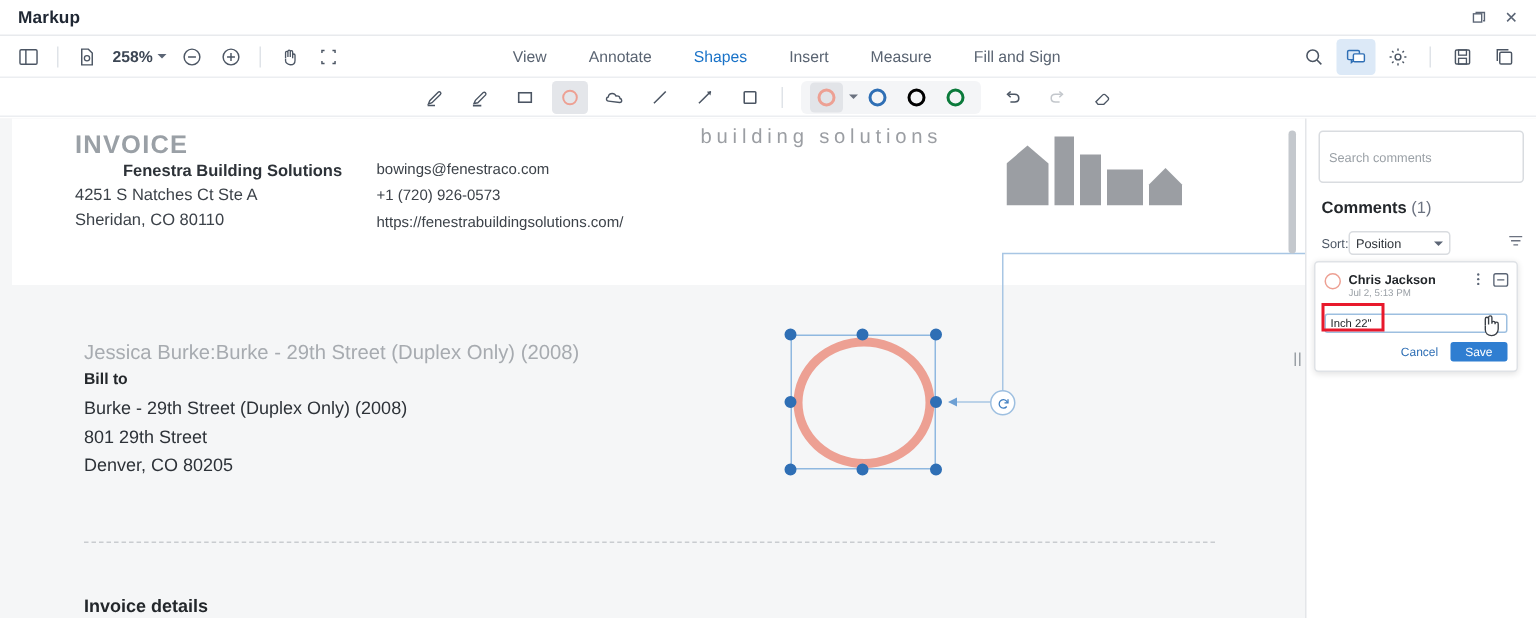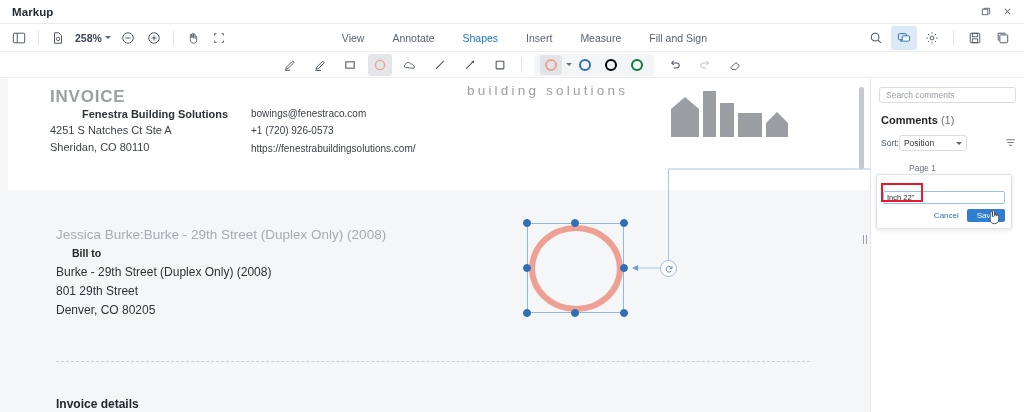--- a/index.html
+++ b/index.html
@@ -86,21 +86,21 @@
   .ct1 { position:absolute; left:243px; top:29px; font-size:10px; color:#3c4249;}
   .ct2 { position:absolute; left:243px; top:46px; font-size:10px; color:#3c4249;}
   .ct3 { position:absolute; left:243px; top:63px; font-size:10px; color:#3c4249; width:175px; line-height:13px; word-break:break-all;}
 
   .logo { position:absolute; left:459px; top:3px; }
   .logo-main { font-size:30px; font-weight:700; color:#e8304a; letter-spacing:1px; line-height:30px;}
   .logo-sub { font-size:13.5px; color:#9b9ea3; letter-spacing:3.2px; line-height:16px; margin-top:1px;}
   .skyline { position:absolute; left:663px; top:10px; }
 
   .cust-line { position:absolute; left:48px; top:148px; font-size:13.5px; color:#a7abb0;}
-  .billto { position:absolute; left:64px; top:168px; font-size:10.5px; font-weight:700; color:#23272b;}
+  .billto { position:absolute; left:48px; top:168px; font-size:10.5px; font-weight:700; color:#23272b;}
   .b1 { position:absolute; left:48px; top:186px; font-size:12px; color:#2d3238;}
   .b2 { position:absolute; left:48px; top:205px; font-size:12px; color:#2d3238;}
   .b3 { position:absolute; left:48px; top:224px; font-size:12px; color:#2d3238;}
   .dashed { position:absolute; left:48px; top:282px; right:60px; border-top:1px dashed #c9ccd0;}
   .inv-det { position:absolute; left:48px; top:318px; font-size:12px; font-weight:700; color:#23272b;}
 
   
   .shape-layer { position:absolute; left:0; top:0; right:0; bottom:0; }
   .sel-box {
     position:absolute; left:527px; top:144px; width:97px; height:90px;
@@ -121,21 +121,21 @@
   }
 
   
   .vscroll { position:absolute; right:6px; top:8px; width:5px; height:82px; border-radius:3px; background:#c4c8cd;}
   .splitter { position:absolute; right:1px; top:153px; width:8px; height:14px; display:flex; align-items:center; justify-content:center;}
   .splitter span { display:block; width:1px; height:9px; background:#9aa0a6; margin:0 1px;}
 
   
   .sidebar { width:154px; background:#fff; border-left:1px solid #e4e6e9; position:relative; }
   .search-box {
-    margin:8px 8px 0 8px; height:16px; border:1px solid #d9dce0; border-radius:3px;
+    margin:8px 8px 0 8px; height:35px; border:1px solid #d9dce0; border-radius:3px;
     display:flex; align-items:center; padding:0 6px; font-size:8.5px; color:#9aa0a6;
   }
   .comments-hd { margin:11px 0 0 10px; font-size:11px; color:#23272b; font-weight:700;}
   .comments-hd .cnt { color:#6b7280; font-weight:400;}
   .sort-row { display:flex; align-items:center; margin:8px 8px 0 10px; gap:0;}
   .sort-lbl { font-size:8.5px; color:#4b5563;}
   .sort-sel {
     flex:0 0 auto; width:68px; height:16px; border:1px solid #d9dce0; border-radius:3px;
     display:flex; align-items:center; justify-content:space-between; padding:0 4px;
     font-size:8.5px; color:#2d3238;
@@ -441,20 +441,40 @@
         </div>
         <span class="filter-ic">
           <svg width="11" height="11" viewBox="0 0 14 14">
               <path d="M1.5 3.5h11M3 7h8M5 10.5h4" stroke="#6b7280" stroke-width="1.2" fill="none"></path>
             </svg>
         </span>
       </div>
       <div class="page-lbl">Page 1</div>
 
       <div class="cmt-card">
+        <div class="cmt-top">
+          <i class="cmt-shape-ic"></i>
+          <div class="cmt-meta">
+            <div class="cmt-author">Chris Jackson</div>
+            <div class="cmt-time">Jul 2, 5:13 PM</div>
+          </div>
+          <span class="cmt-ic">
+            <svg width="9" height="11" viewBox="0 0 6 12">
+                <circle cx="3" cy="2.2" r="0.85" fill="#5b6575"></circle>
+                <circle cx="3" cy="5.6" r="0.85" fill="#5b6575"></circle>
+                <circle cx="3" cy="9" r="0.85" fill="#5b6575"></circle>
+              </svg>
+          </span>
+          <span class="cmt-ic">
+            <svg width="11" height="11" viewBox="0 0 12 12">
+                <rect x="1" y="1.6" width="10" height="9" rx="1.4" fill="none" stroke="#5b6575" stroke-width="1"></rect>
+                <line x1="3.4" y1="6.1" x2="8.6" y2="6.1" stroke="#5b6575" stroke-width="1"></line>
+              </svg>
+          </span>
+        </div>
         <div class="cmt-input-wrap">
           <input class="cmt-input" value="Inch 22&quot;" style="">
           <i class="red-hl"></i>
         </div>
         <div class="cmt-actions">
           <span class="btn-cancel">Cancel</span>
           <button class="btn-save">Save</button>
         </div>
       </div>
     </div>

